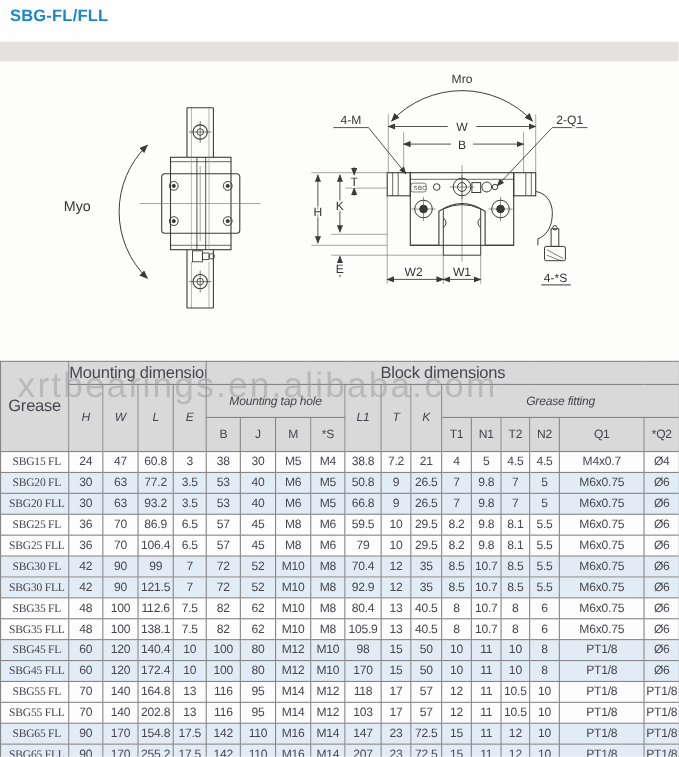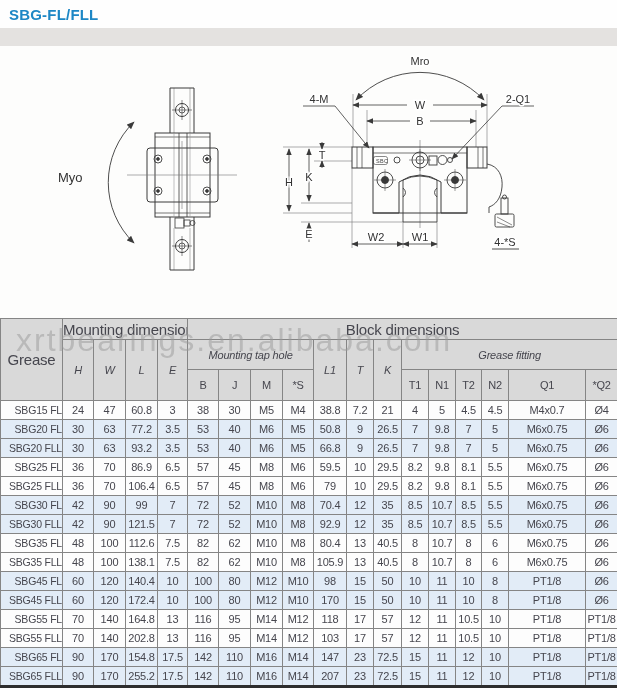--- a/index.html
+++ b/index.html
@@ -1,41 +1,41 @@
 <!DOCTYPE html>
 <html style="--alt: #e2ecf7; --header-bg: #d9d9d9; --band: #e4e2e0; --wm: #9a9a9a;"><head>
 <meta charset="utf-8">
 <style>
   html,body{margin:0;padding:0;}
   body{
     width:617px;height:688px;overflow:hidden;background:#fefefe;
     font-family:"Liberation Sans", sans-serif;color:#46464e;
   }
   
-  .titlebar{height:28px;}
+  .titlebar{height:38px;}
   .title{font-size:15px;font-weight:bold;padding:6px 0 0 9px;letter-spacing:.2px;}
   .band{height:18px;background:var(--band,#e4e2e0);}
   
   .diagram{height:272px;background:#fdfdfc;position:relative;}
   .dimtxt{font:11px "Liberation Sans",sans-serif;fill:#333;paint-order:stroke;stroke:#fff;stroke-width:3px;}
   .biglbl{font:13px "Liberation Sans",sans-serif;fill:#333;}
   .tinylbl{font:5.5px "Liberation Sans",sans-serif;fill:#444;letter-spacing:.3px;}
   
   .tablewrap{position:relative;}
   table{border-collapse:collapse;table-layout:fixed;width:617px;
         border:1px solid #4a4a4a;border-bottom:3px solid #2e2e2e;}
   th,td{border:1px solid #858585;font-weight:normal;text-align:center;
         padding:0;font-size:11px;letter-spacing:-0.2px;color:#46464e;overflow:hidden;white-space:nowrap;}
   thead th{background:var(--header-bg,#d9d9d9);}
   .h1{height:20px;font-size:15px;}
   .h2{height:29px;font-style:italic;}
   .h3{height:30px;}
   tbody td{height:18px;background:#fdfdfd;}
   tbody tr.alt td{background:var(--alt,#e2ecf7);}
-  td.model{text-align:right;padding-left:4px;font-size:10.5px;}
+  td.model{text-align:center;padding-left:4px;font-size:10.5px;font-family:Liberation Serif, serif;}
   .watermark{
     position:absolute;top:4px;left:16px;z-index:5;pointer-events:none;
     font-size:32px;letter-spacing:2px;color:var(--wm,#9a9a9a);opacity:.5;white-space:nowrap;
   }
 </style>
 </head>
 <body>
 
 <div class="titlebar">
   <div class="title" style="color: rgb(29, 135, 197);">SBG-FL/FLL</div>

